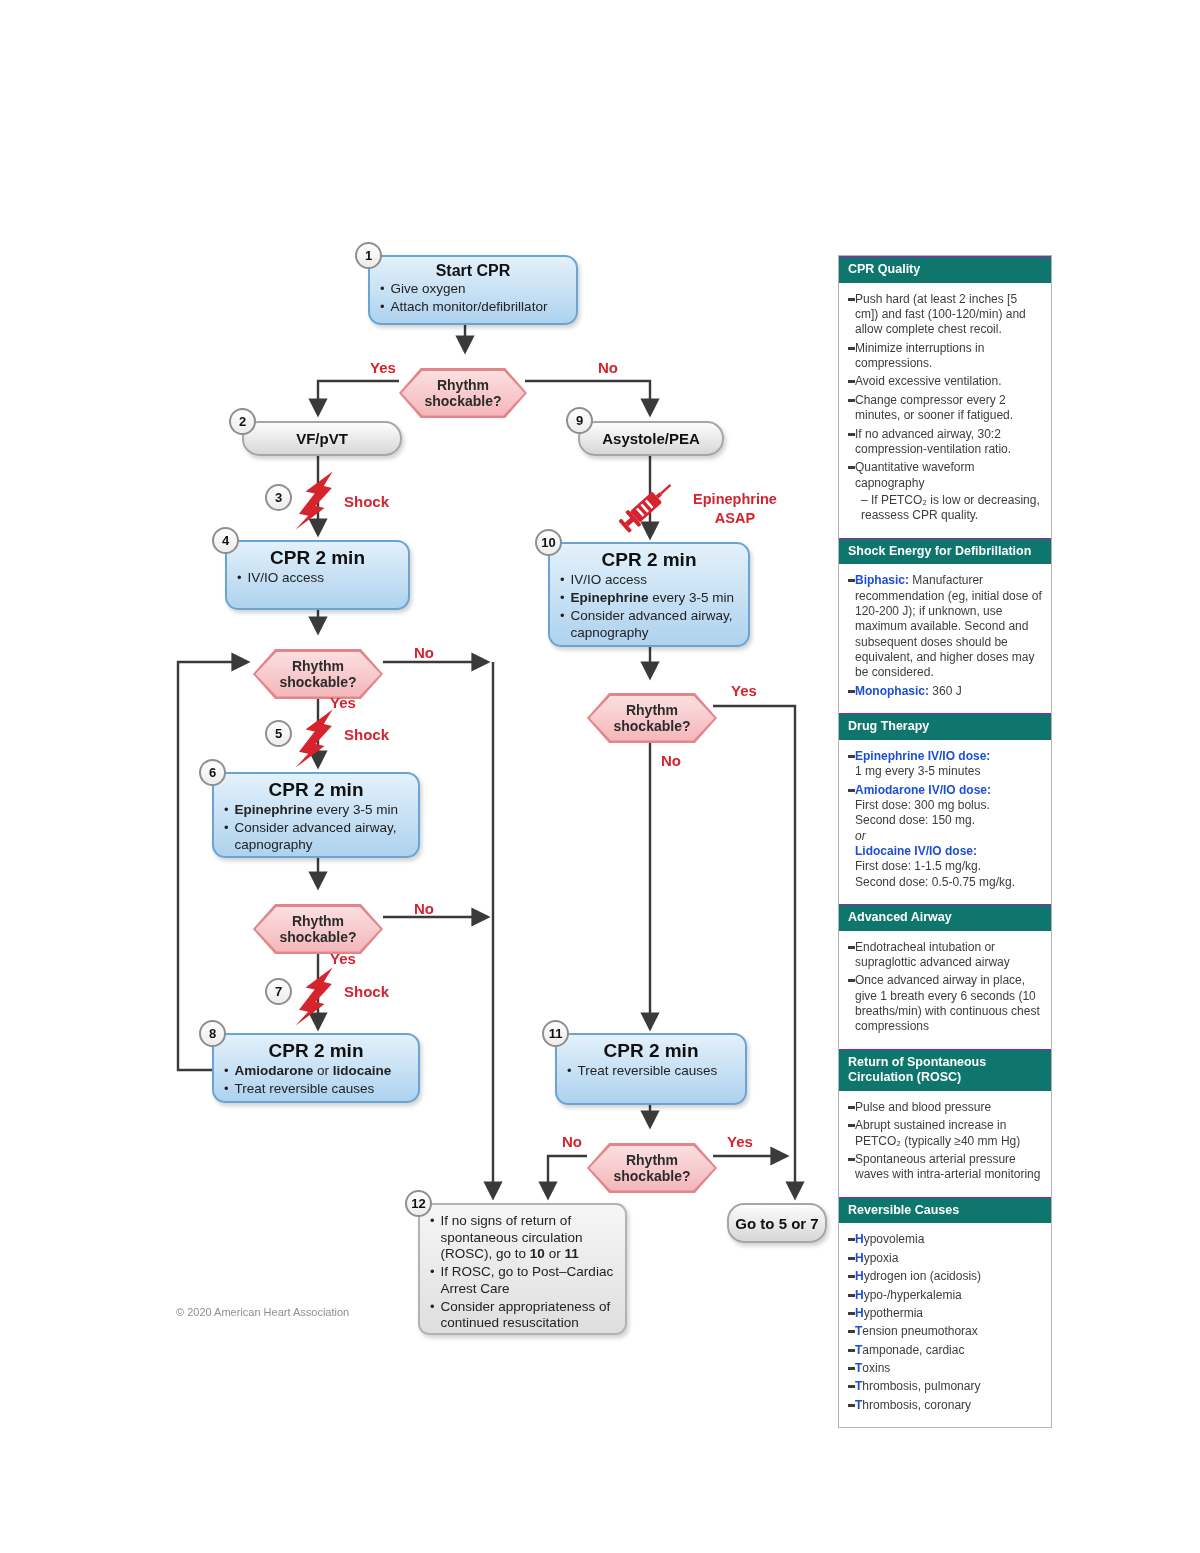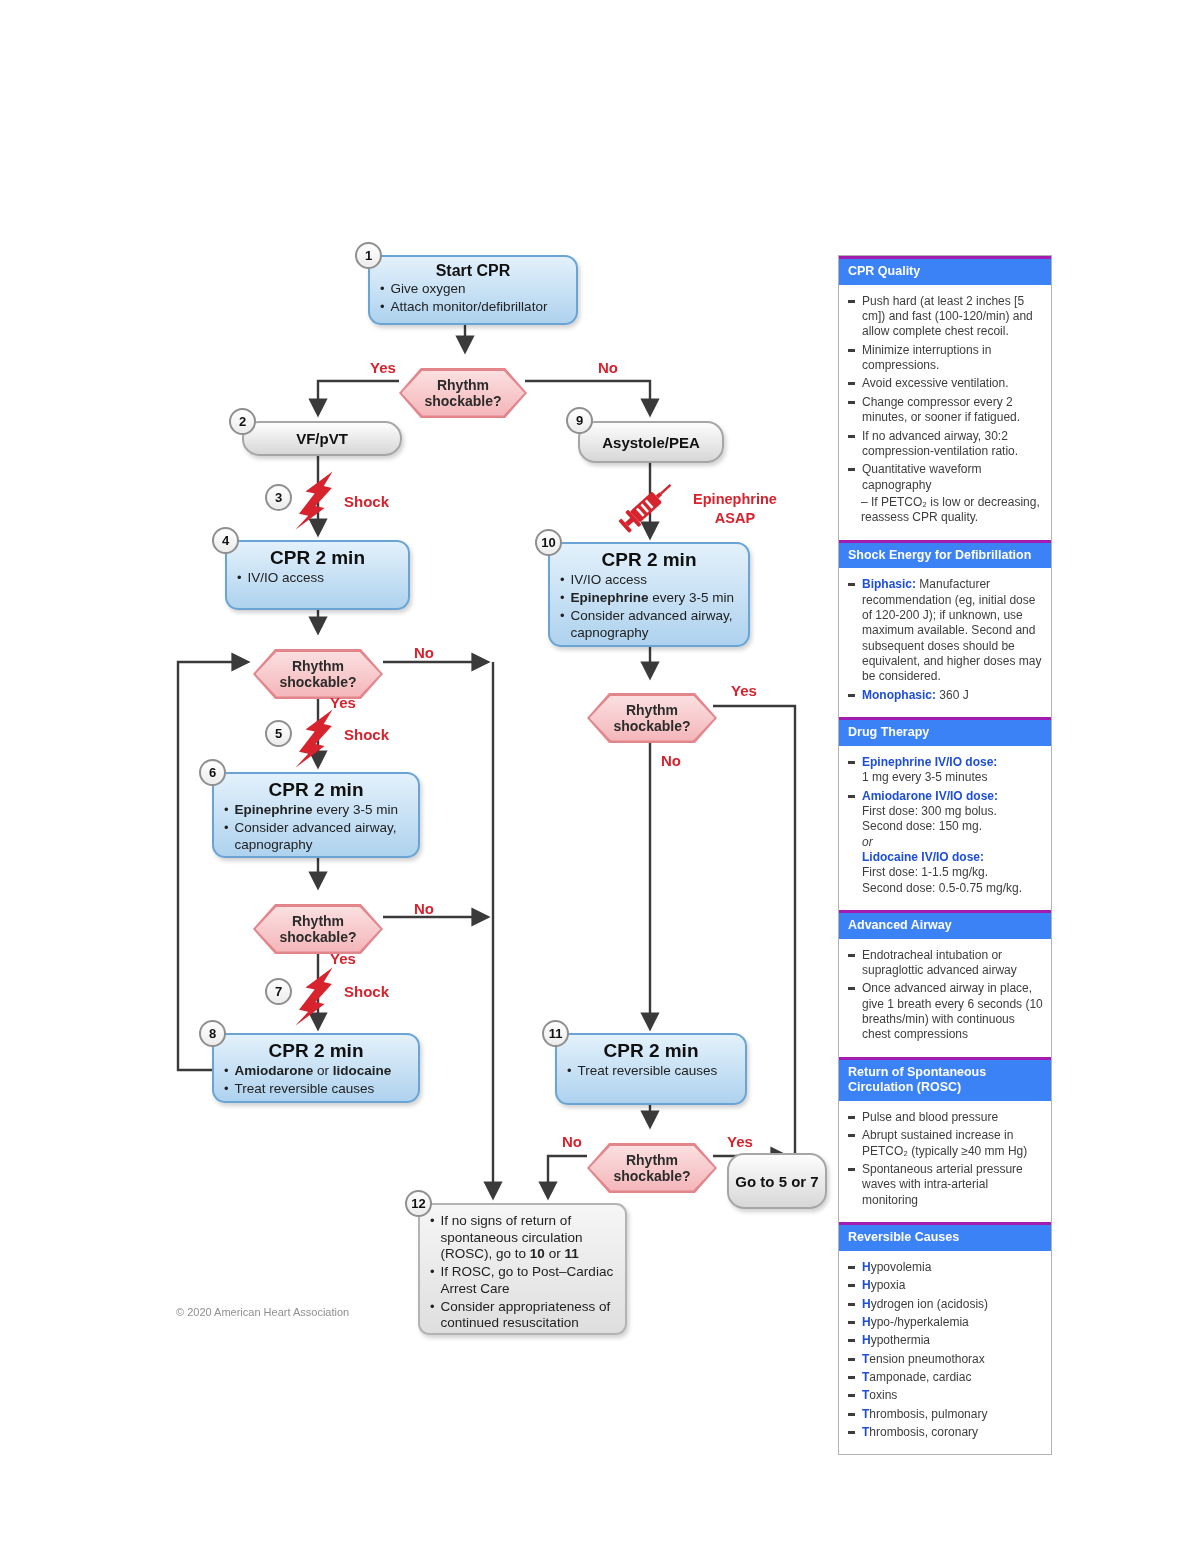--- a/index.html
+++ b/index.html
@@ -38,23 +38,23 @@
     border:2px solid #8f8f8f;box-sizing:border-box;display:flex;align-items:center;justify-content:center;
     font-weight:700;font-size:13px;color:#111;z-index:6;}
 
   .red-label{position:absolute;color:#d6232e;font-weight:700;font-size:15px;z-index:5;}
   .epi-label{position:absolute;color:#d6232e;font-weight:700;font-size:14.5px;line-height:1.3;text-align:center;z-index:5;}
   .icon-wrap{position:absolute;z-index:4;}
 
   
   .sidebar{position:absolute;left:838px;top:255px;width:214px;box-sizing:border-box;background:#fff;
     border:1px solid #b3b3b3;}
-  .sb-header{background:#3b82f6;color:#fff;font-weight:700;font-size:12.5px;line-height:1.25;padding:5px 9px;border-top:3px solid #a21caf;}
+  .sb-header{background:#0f766e;color:#fff;font-weight:700;font-size:12.5px;line-height:1.25;padding:5px 9px;border-top:1px solid #a21caf;}
   .sb-body{padding:9px 8px 11px 9px;}
-  .sb-item{display:flex;gap:7px;font-size:12px;line-height:1.28;color:#3d3d3d;margin-bottom:3px;}
+  .sb-item{display:flex;font-size:12px;line-height:1.28;color:#3d3d3d;margin-bottom:3px;}
   .sb-item .m-dash{flex:0 0 auto;width:7px;height:3px;background:#3d3d3d;margin-top:6px;}
   .sb-item.sub{padding-left:13px;margin-top:-1px;}
   .sb-item .b{color:#1d4ed8;}
 
   .footer-note{position:absolute;left:176px;top:1306px;font-size:11px;color:#8f8f8f;filter:blur(0.5px);}
 </style>
 </head>
 <body>
 
 <div class="canvas">
@@ -102,21 +102,21 @@
   </div>
 
   <div class="hex" style="left:399px;top:356px;width:128px;height:50px;">
     <div class="hex-border"></div>
     <div class="hex-fill">Rhythm shockable?</div>
   </div>
   <div class="red-label" style="left:370px;top:359px;">Yes</div>
   <div class="red-label" style="left:598px;top:359px;">No</div>
 
   <div class="stadium" style="left:242px;top:421px;width:160px;height:35px;">VF/pVT</div>
-  <div class="stadium" style="left:578px;top:421px;width:146px;height:42px;">Asystole/PEA</div>
+  <div class="stadium" style="left:578px;top:421px;width:146px;height:35px;">Asystole/PEA</div>
 
   <div class="icon-wrap" style="left:296px;top:470px;">
     <svg width="42" height="62" viewBox="0 0 36 60">
         <path d="M30,0 L6,22 L15,23 L2,44 L11,45 L0,60 L26,36 L17,35 L31,16 L23,15 Z" fill="#d6232e" transform="rotate(6 18 30)"></path>
       </svg>
   </div>
   <div class="red-label" style="left:344px;top:493px;">Shock</div>
 
   <div class="icon-wrap" style="left:612px;top:472px;">
     <svg width="70" height="66" viewBox="0 0 70 66">
@@ -256,21 +256,21 @@
           <span class="b-mark">•</span>
           <span class="b-text"><span>If ROSC, go to Post–Cardiac Arrest Care</span></span>
         </div>
         <div class="b-row">
           <span class="b-mark">•</span>
           <span class="b-text"><span>Consider appropriateness of continued resuscitation</span></span>
         </div>
       </div>
   </div>
 
-  <div class="stadium" style="left:727px;top:1153px;width:100px;height:56px;">Go to 5 or 7</div>
+  <div class="stadium" style="left:727px;top:1203px;width:100px;height:40px;">Go to 5 or 7</div>
 
   <div class="num-circle" style="left:355px;top:242px;">1</div>
   <div class="num-circle" style="left:229px;top:408px;">2</div>
   <div class="num-circle" style="left:265px;top:484px;">3</div>
   <div class="num-circle" style="left:212px;top:527px;">4</div>
   <div class="num-circle" style="left:265px;top:720px;">5</div>
   <div class="num-circle" style="left:199px;top:759px;">6</div>
   <div class="num-circle" style="left:265px;top:978px;">7</div>
   <div class="num-circle" style="left:199px;top:1020px;">8</div>
   <div class="num-circle" style="left:566px;top:407px;">9</div>

